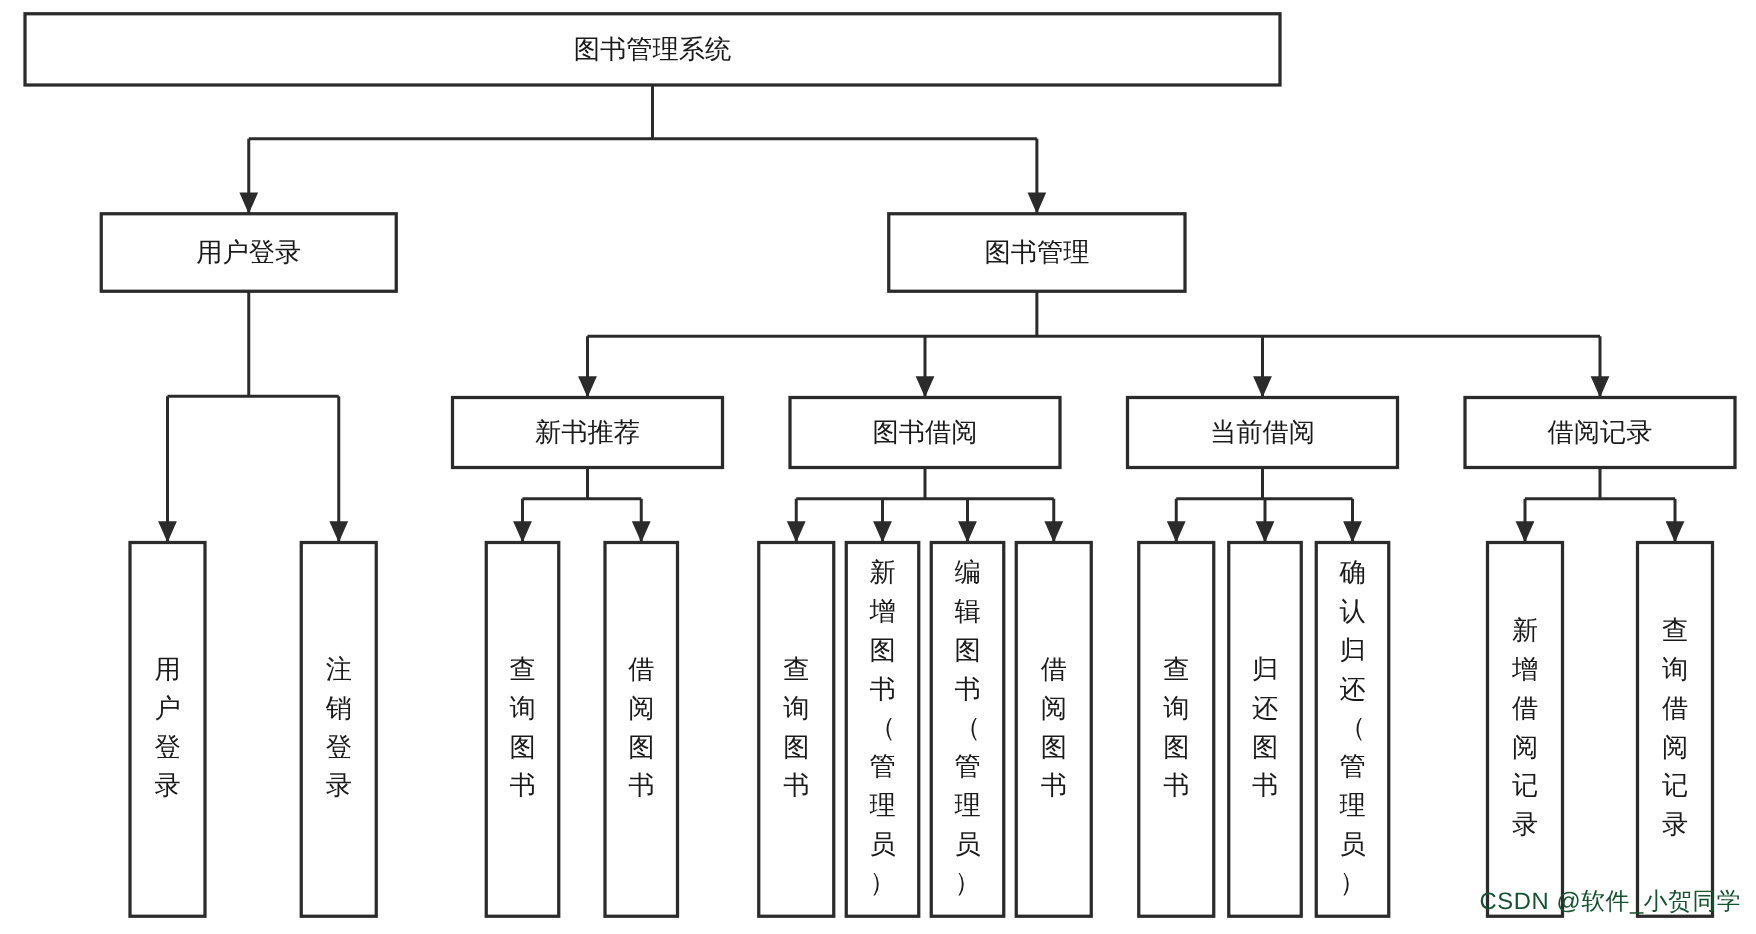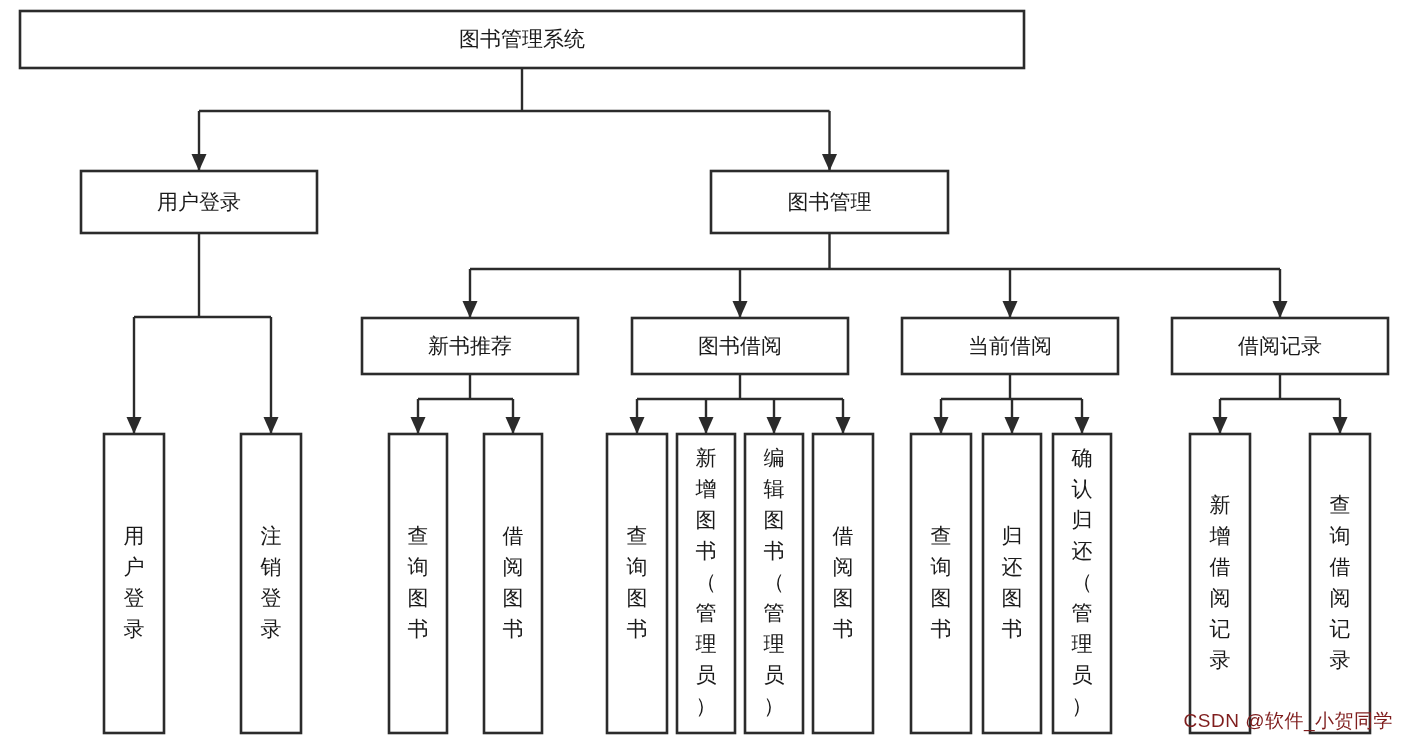--- a/index.html
+++ b/index.html
@@ -48,21 +48,21 @@
     fill: #1a1a1a;
     text-anchor: middle;
     dominant-baseline: middle;
   }
   .watermark-text {
     position: absolute;
     right: 12px;
     bottom: 6px;
     font-family: "Liberation Sans", "DejaVu Sans", sans-serif;
     font-size: 19px;
-    color: #7f1d1d;
+    color: #14532d;
     letter-spacing: 0.5px;
     white-space: nowrap;
     user-select: none;
   }
 </style>
 </head>
 <body>
 
 <div id="diagram-root">
   <svg class="diagram-canvas" id="diagram-svg" viewBox="0 0 1405 747" xmlns="http://www.w3.org/2000/svg">

